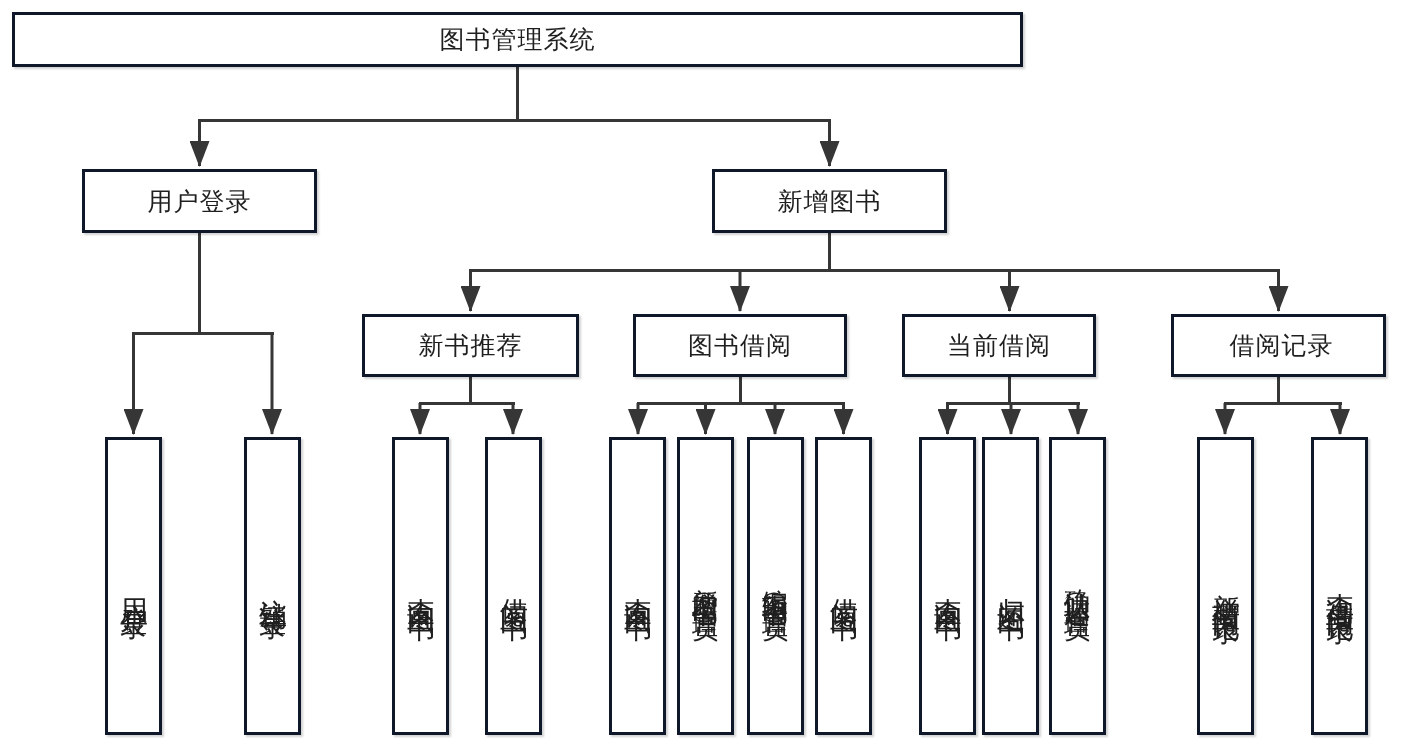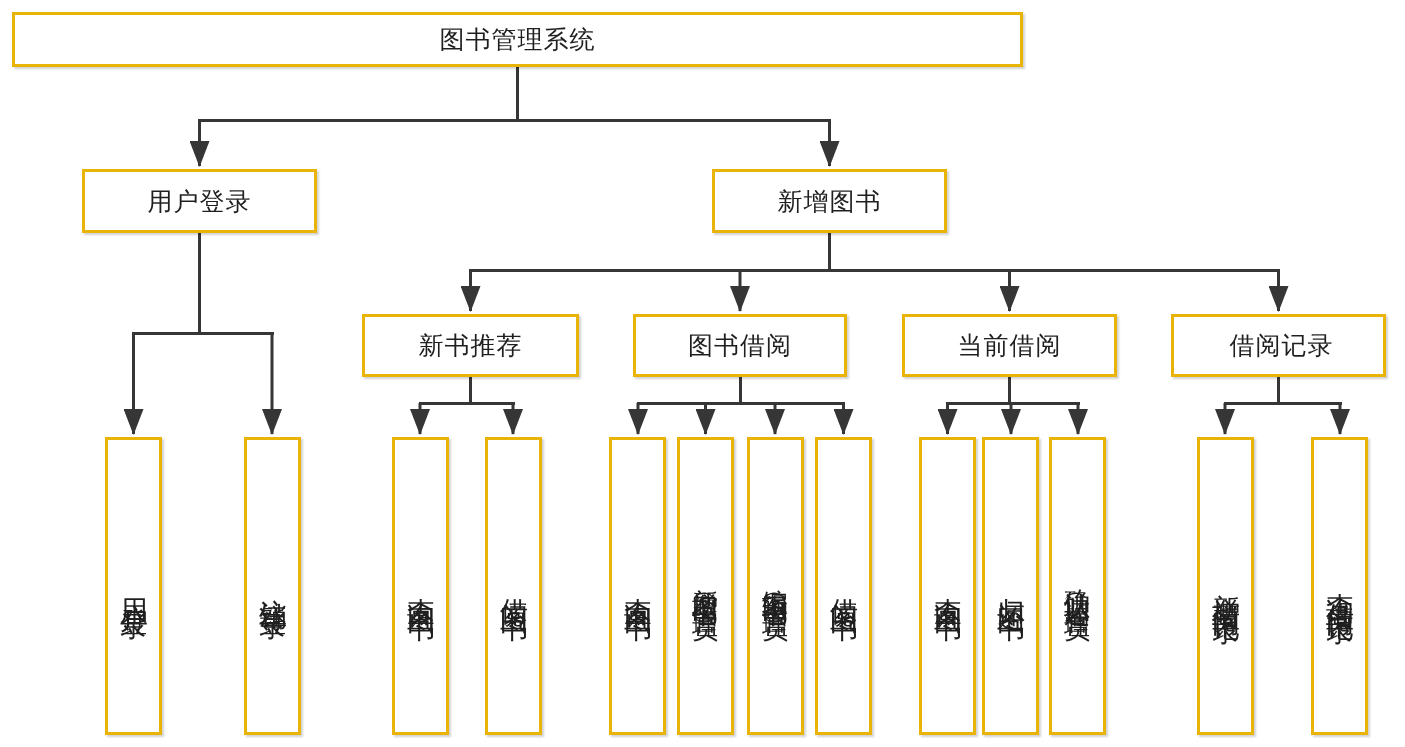--- a/index.html
+++ b/index.html
@@ -13,21 +13,21 @@
   }
   #connectors {
     position: absolute;
     left: 0; top: 0;
     width: 1405px; height: 747px;
   }
   .box {
     position: absolute;
     box-sizing: border-box;
     background: #ffffff;
-    border: 3px solid #eab308;
+    border: 3px solid #0f172a;
     display: flex;
     align-items: center;
     justify-content: center;
     color: #1f1f1f;
     box-shadow: 2px 2px 2px rgba(0,0,0,0.18);
     text-align: center;
   }
   .h-box { font-size: 25px; letter-spacing: 1px; }
   .v-box {
     writing-mode: vertical-rl;
@@ -36,21 +36,21 @@
     letter-spacing: 5px;
     line-height: 1;
   }
   .v-box.long { font-size: 26px; letter-spacing: 4px; }
   
   .root  { left: 12px;   top: 12px;  width: 1011px; height: 55px; }
   .l2a   { left: 82px;   top: 169px; width: 235px;  height: 64px; }
   .l2b   { left: 712px;  top: 169px; width: 235px;  height: 64px; }
   .l3a   { left: 362px;  top: 314px; width: 217px;  height: 63px; }
   .l3b   { left: 633px;  top: 314px; width: 214px;  height: 63px; }
-  .l3c   { left: 902px;  top: 314px; width: 215px;  height: 63px; }
+  .l3c   { left: 902px;  top: 314px; width: 194px;  height: 63px; }
   .l3d   { left: 1171px; top: 314px; width: 215px;  height: 63px; padding-left: 6px; }
   .leaf  { top: 437px; width: 57px; height: 298px; }
   .lf0  { left: 105px; }
   .lf1  { left: 244px; }
   .lf2  { left: 392px; }
   .lf3  { left: 485px; }
   .lf4  { left: 609px; }
   .lf5  { left: 677px; }
   .lf6  { left: 747px; }
   .lf7  { left: 815px; }

